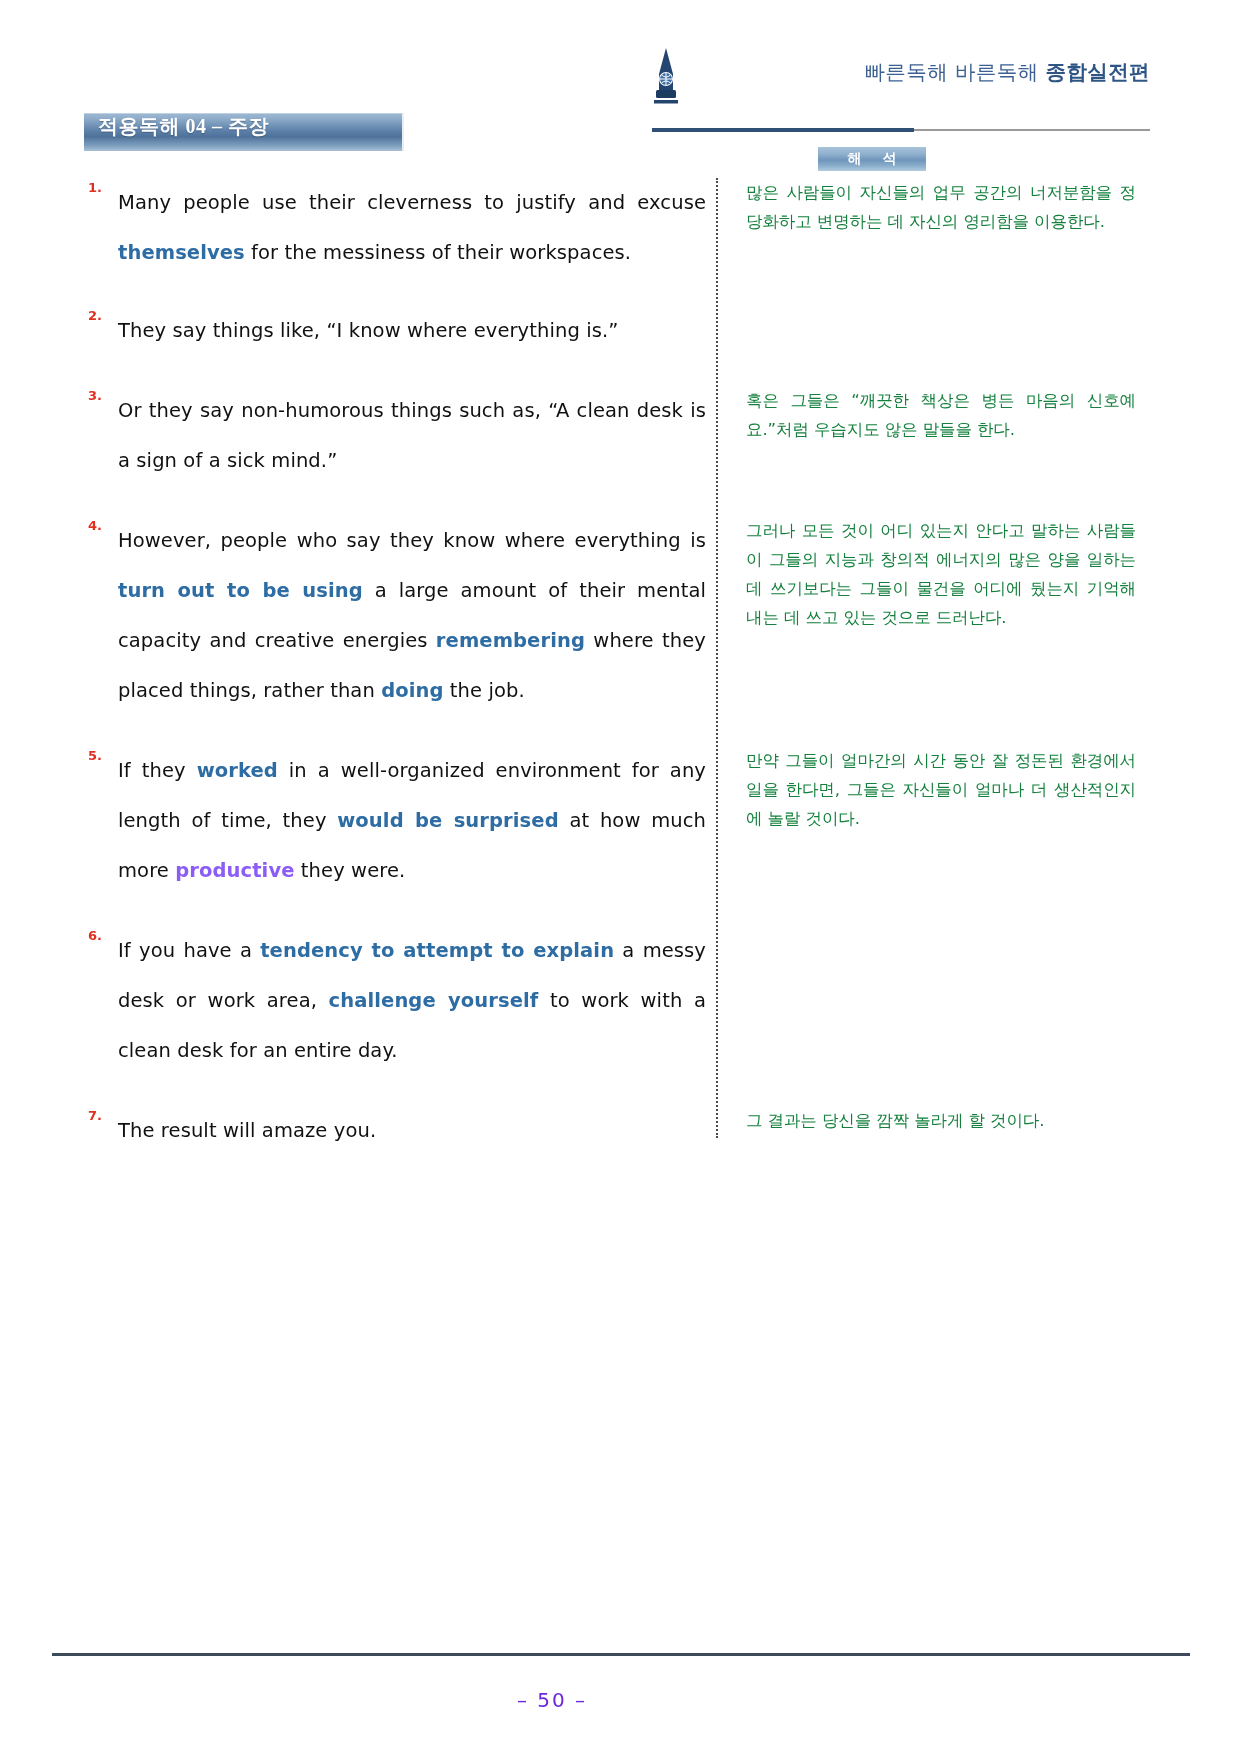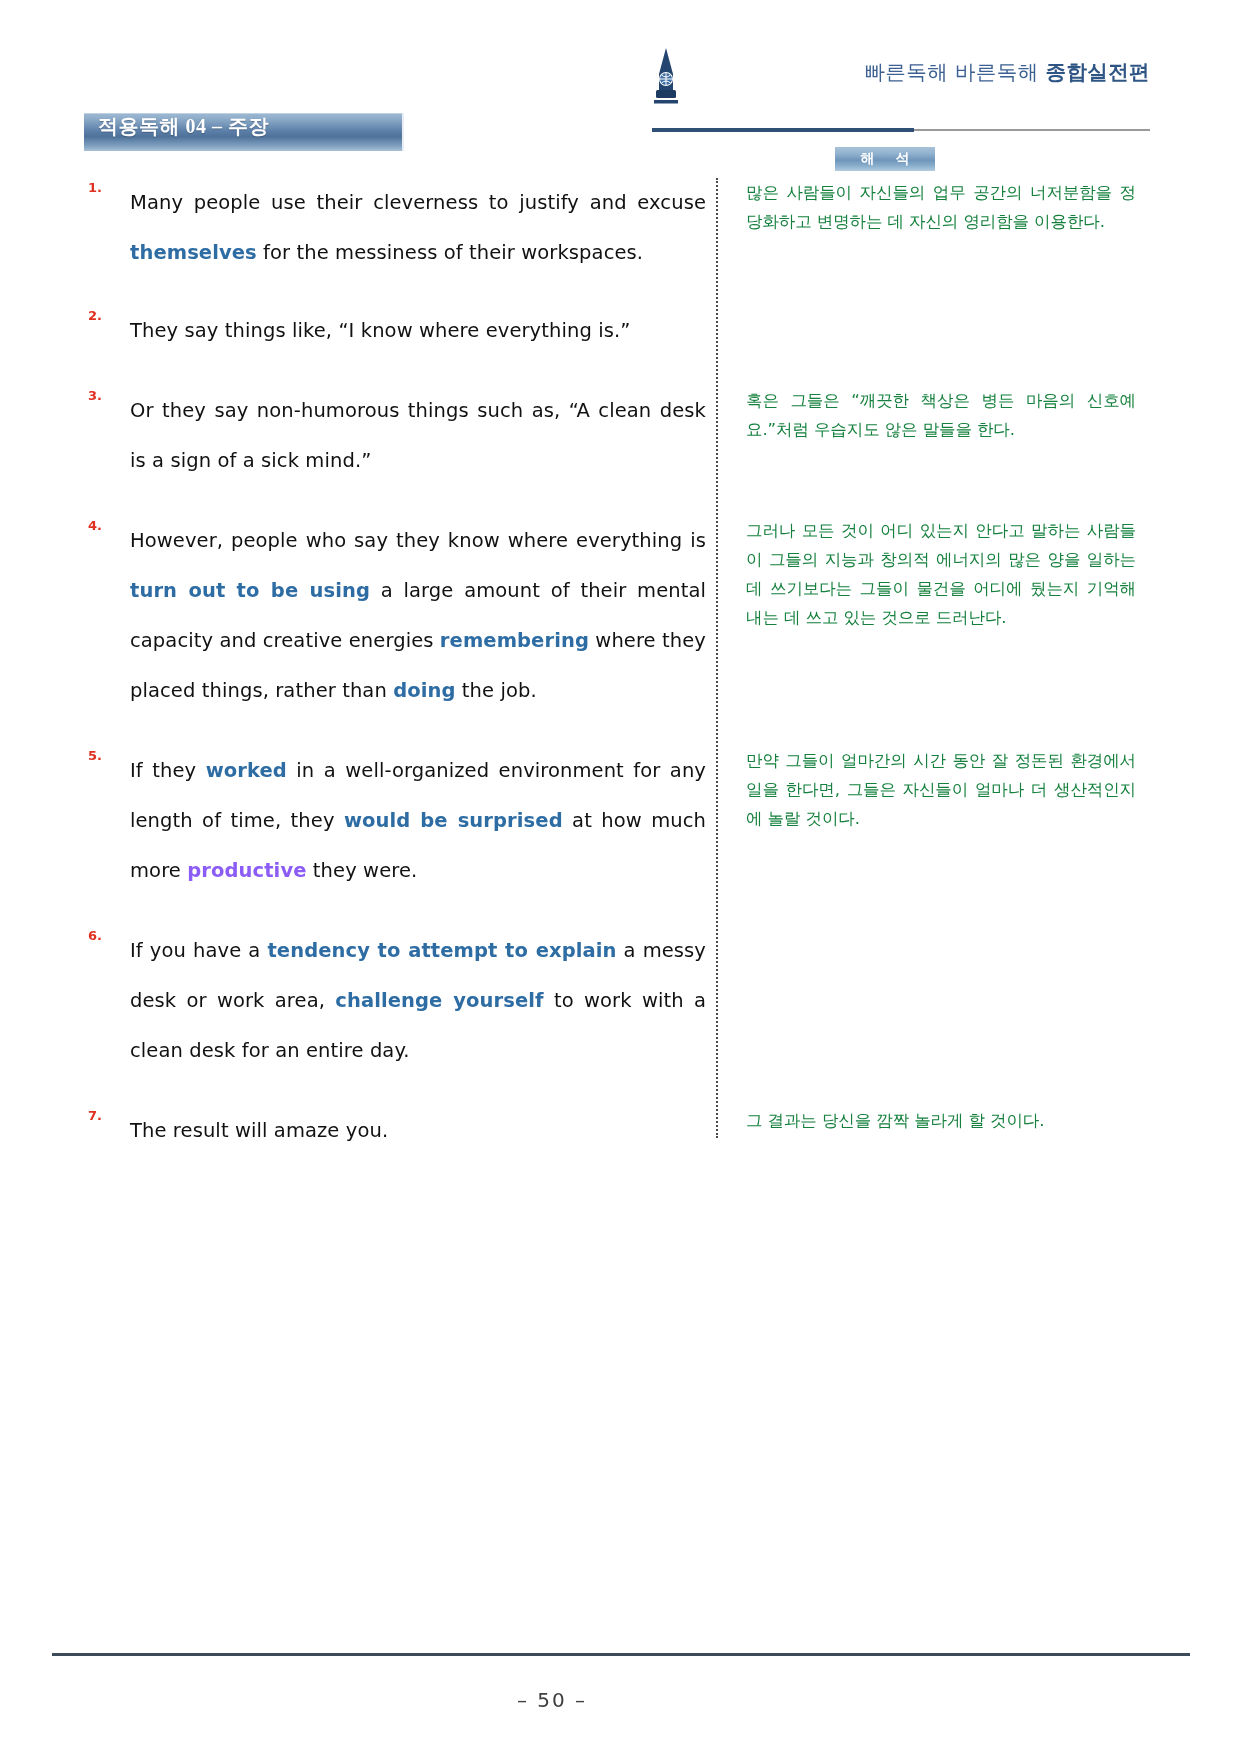--- a/index.html
+++ b/index.html
@@ -95,26 +95,25 @@
     white-space: nowrap;
     font-family: Liberation Serif, serif;
     text-shadow: 0 1px 1px rgba(40,60,85,0.45);
   }
 
   
   .haeseok {
     position: absolute;
     left: 818px;
     top: 147px;
-    width: 100px;
+    width: 108px;
     height: 24px;
     background: linear-gradient(to bottom,
                 #a8c3da 0%, #8fb0cd 30%,
                 #6e95bb 55%, #8cb0cd 80%, #b3cbe0 100%);
-    margin-left: 17px;
   }
   .haeseok-label {
     position: absolute;
     inset: 0;
     display: flex;
     align-items: center;
     justify-content: center;
     font-size: 14px;
     font-weight: bold;
     color: #ffffff;
@@ -155,21 +154,21 @@
   .num {
     position: absolute;
     left: 4px;
     top: 2px;
     font-size: 13px;
     color: #e03020;
     font-weight: bold;
     font-family: "DejaVu Sans", "Liberation Sans", sans-serif;
   }
   .en-text {
-    margin-left: 46px;
+    margin-left: 34px;
     font-size: 19.5px;
     line-height: 50px;
     text-align: justify;
     text-justify: inter-word;
     color: #111111;
     font-family: "DejaVu Sans", "Liberation Sans", sans-serif;
     letter-spacing: 0.1px;
   }
   .hl-blue {
     color: #2e6ca4;
@@ -206,21 +205,21 @@
     height: 3px;
     background: #3c4a5a;
   }
   .footer-page {
     position: absolute;
     left: 0;
     top: 1688px;
     width: 1104px;
     text-align: center;
     font-size: 20px;
-    color: #404040;
+    color: #6d28d9;
     letter-spacing: 2px;
     font-family: "DejaVu Sans", "Liberation Sans", sans-serif;
   }
 </style>
 </head>
 <body>
 
 <div class="page">
 
   <div class="header">

